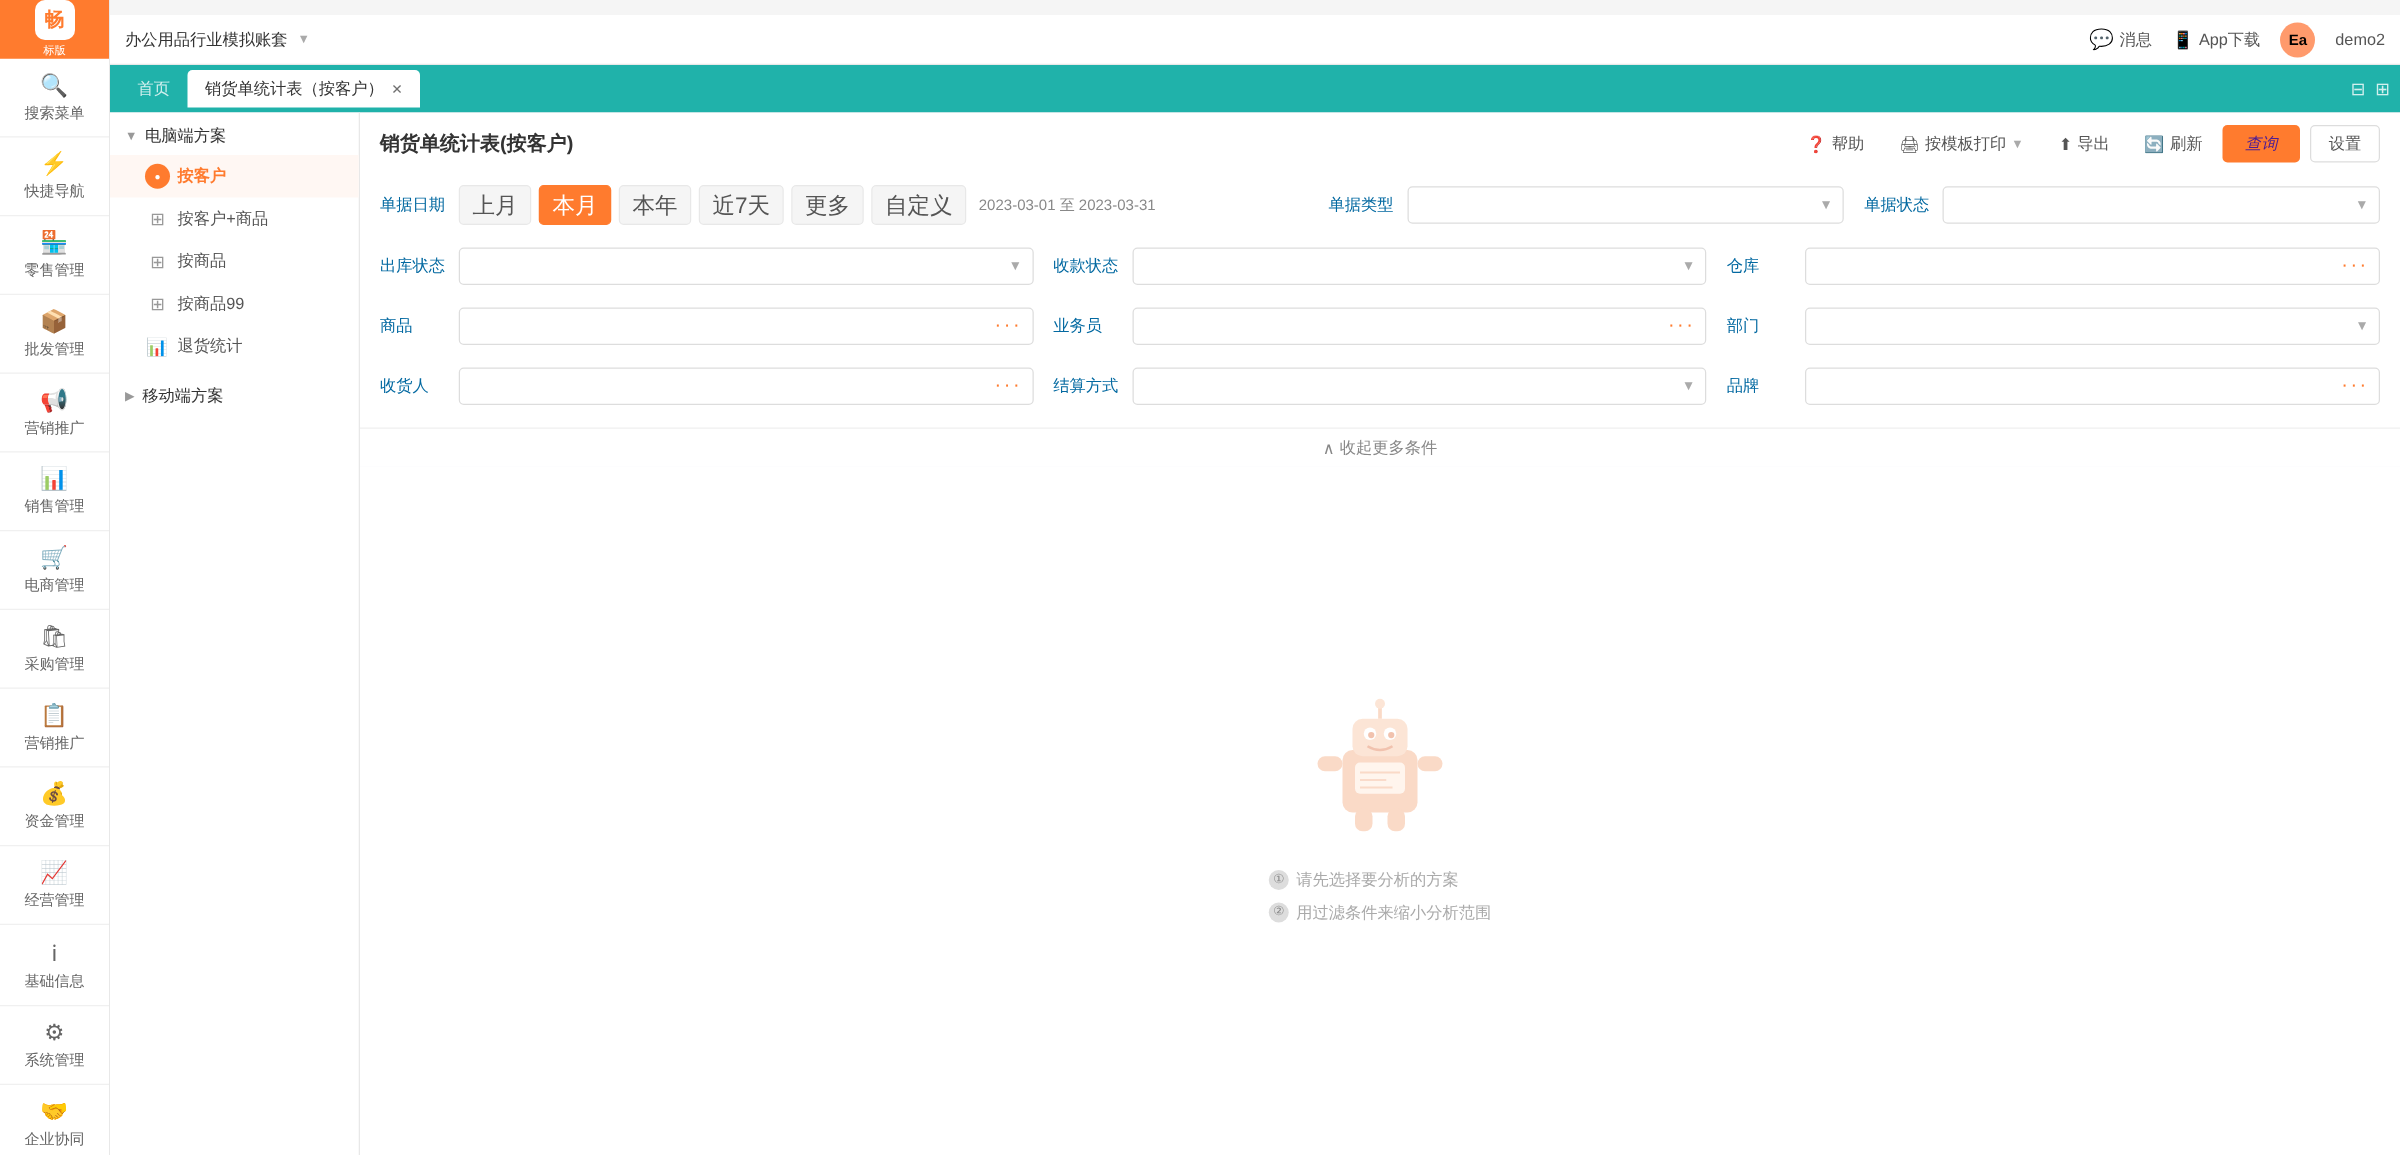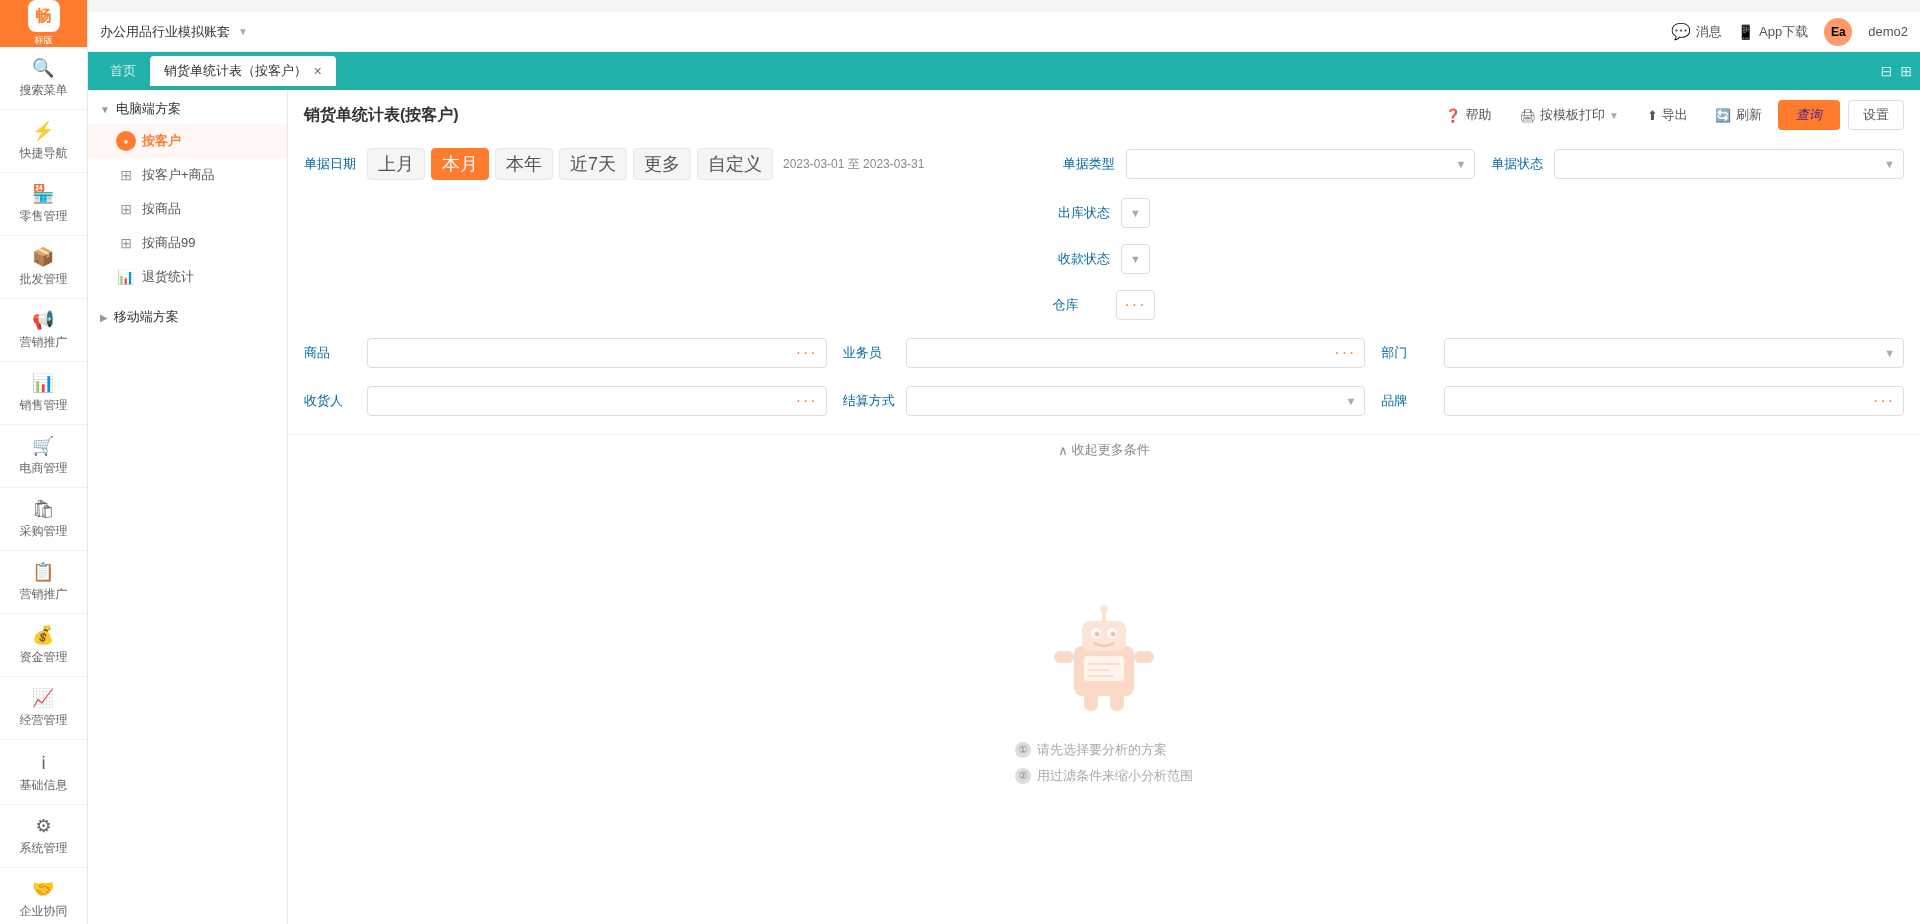--- a/index.html
+++ b/index.html
@@ -583,21 +583,21 @@
 
           <div class="filter-item" style="flex:1;">
             <span class="filter-label">单据状态</span>
             <div class="filter-control">
               <span></span>
               <span class="arrow-down">▼</span>
             </div>
           </div>
         </div>
 
-        <div class="filter-row" style="padding: 0 16px 8px 16px; flex-direction: column;">
+        <div class="filter-row" style="padding: 0 16px 8px 16px;">
           <div class="filter-item">
             <span class="filter-label">出库状态</span>
             <div class="filter-control">
               <span></span>
               <span class="arrow-down">▼</span>
             </div>
           </div>
           <div class="filter-item">
             <span class="filter-label">收款状态</span>
             <div class="filter-control">

